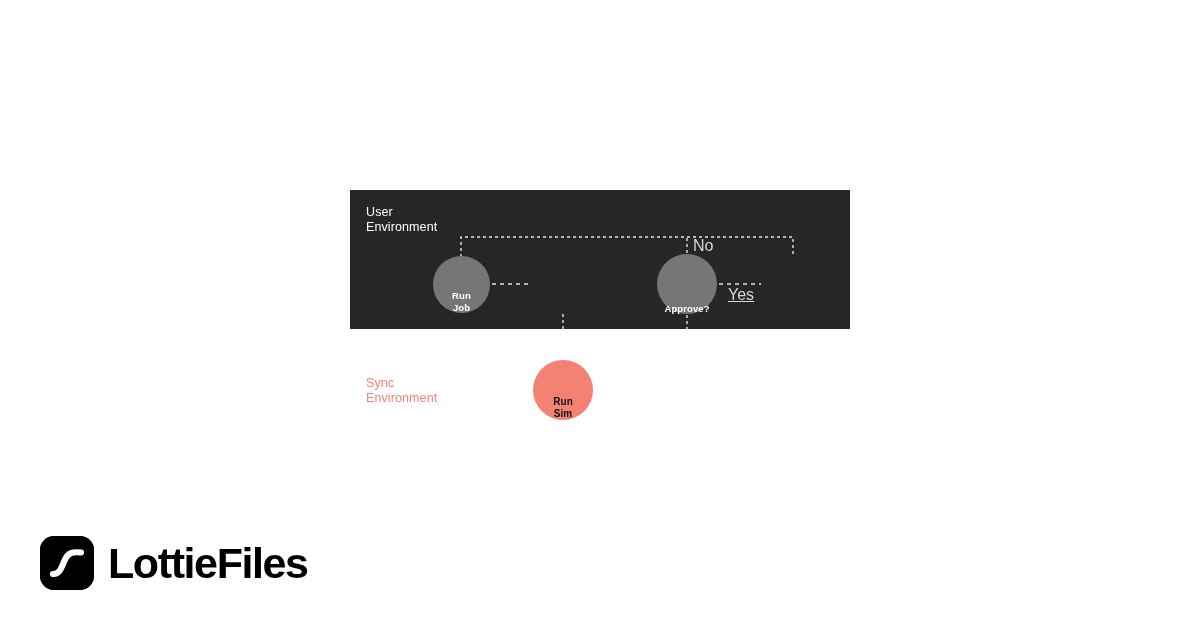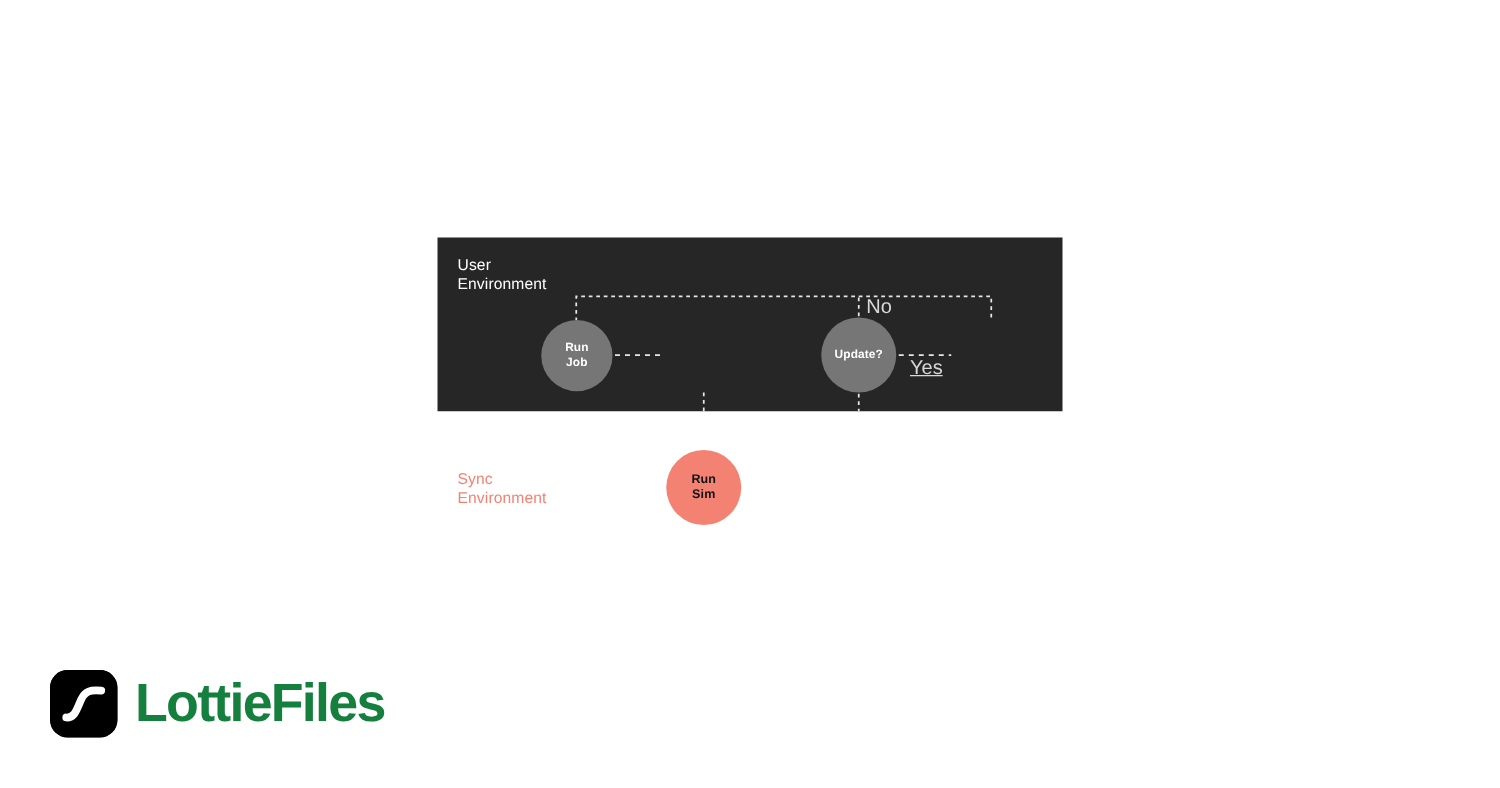--- a/index.html
+++ b/index.html
@@ -58,21 +58,21 @@
     white-space: pre-line;
     z-index: 6;
     margin-top: 32px;
   }
 
   
   .node {
     position: absolute;
     border-radius: 50%;
     display: flex;
-    align-items: center;
+    align-items: flex-end;
     justify-content: center;
     text-align: center;
     z-index: 5;
     box-sizing: border-box;
   }
   .node-label {
     white-space: pre-line;
     font-weight: 700;
     letter-spacing: 0.1px;
   }
@@ -135,21 +135,21 @@
   #brand-mark {
     width: 54px;
     height: 54px;
     border-radius: 14px;
     background: #000000;
     display: block;
   }
   #brand-name {
     font-size: 43px;
     font-weight: 700;
-    color: #15803d;
+    color: #000000;
     letter-spacing: -1.4px;
     line-height: 1;
   }
 </style>
 </head>
 <body>
 
 <div id="diagram-canvas">
 
   <div id="user-env-panel"></div>
@@ -177,21 +177,21 @@
   <div id="edge-label-no" class="edge-label">No</div>
   <div id="edge-label-yes" class="edge-label">Yes</div>
 
   <div id="node-run-job" class="node node-gray">
     <span class="node-label">Run
 Job</span>
   </div>
 
 
   <div id="node-approve" class="node node-gray">
-    <span class="node-label">Update?</span>
+    <span class="node-label">Approve?</span>
   </div>
 
 
   <div id="node-run-sim" class="node node-red">
     <span class="node-label">Run
 Sim</span>
   </div>
 
 
 </div>

